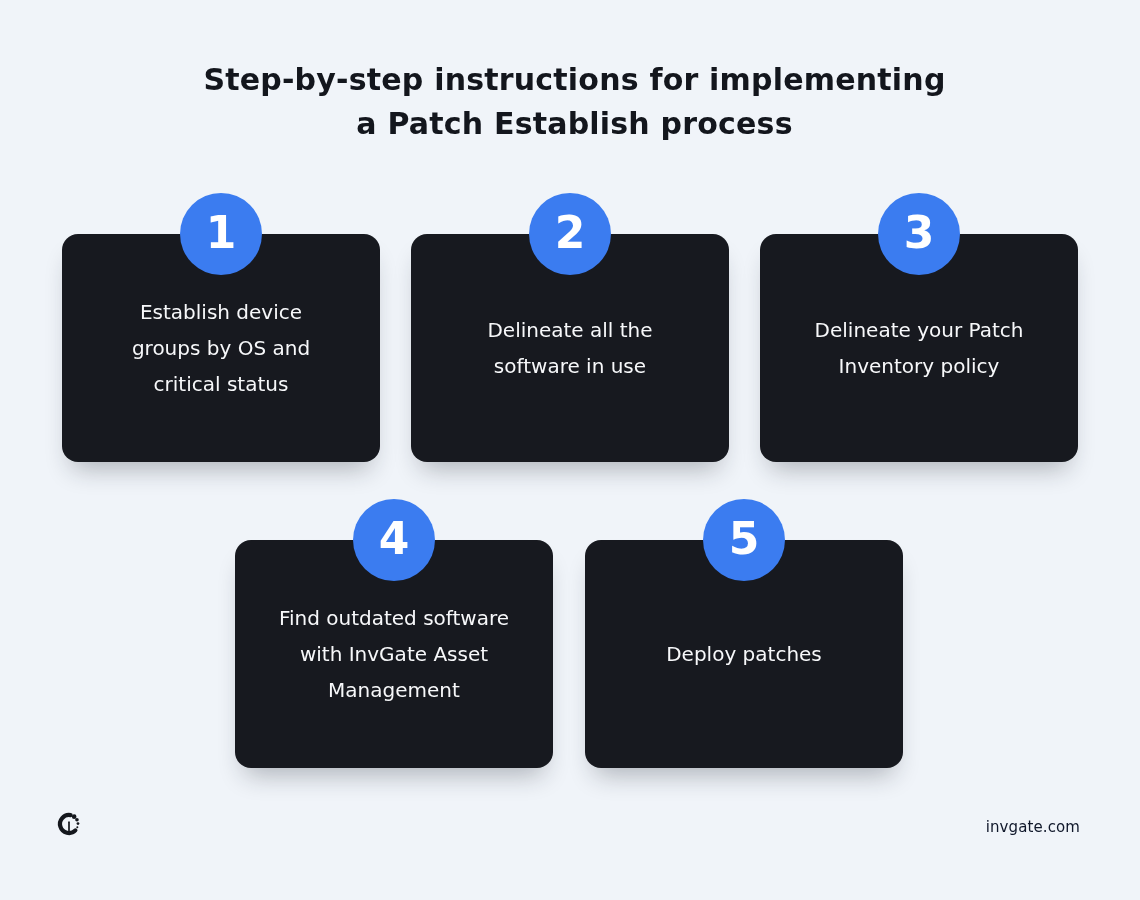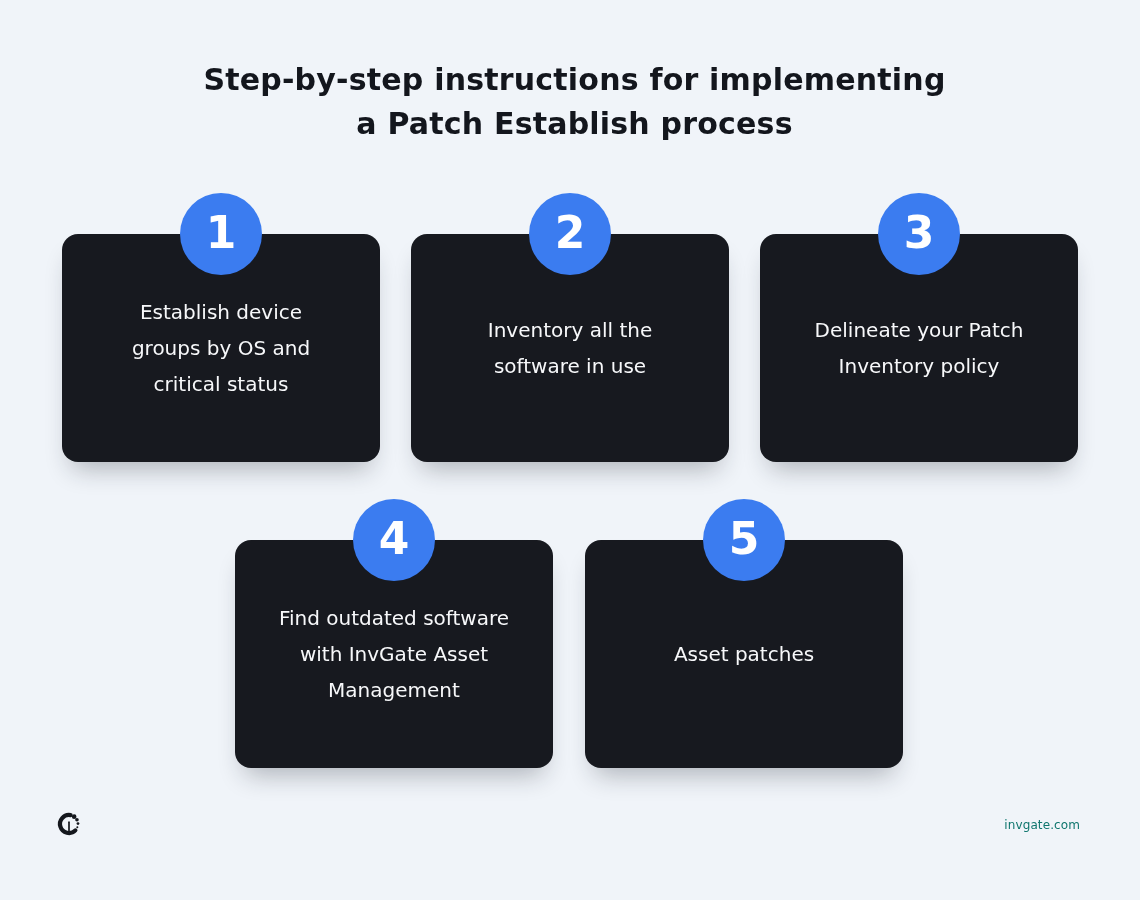--- a/index.html
+++ b/index.html
@@ -98,23 +98,23 @@
     left: 56px;
     top: 810px;
     width: 28px;
     height: 28px;
   }
 
   .footer-site {
     position: absolute;
     top: 818px;
     right: 60px;
-    font-size: 12px;
+    font-size: 15px;
     font-weight: 500;
-    color: #0f766e;
+    color: #0f172a;
     letter-spacing: 0.1px;
   }
 </style>
 </head>
 <body>
 
 <div class="page">
 
   <h1 class="title">
     <span>Step-by-step instructions for implementing</span>
@@ -127,21 +127,21 @@
     </div>
     <div class="card-label">Establish device
 groups by OS and
 critical status</div>
   </div>
 
   <div class="card card-2">
     <div class="badge">
       <span>2</span>
     </div>
-    <div class="card-label">Inventory all the
+    <div class="card-label">Delineate all the
 software in use</div>
   </div>
 
   <div class="card card-3">
     <div class="badge">
       <span>3</span>
     </div>
     <div class="card-label">Delineate your Patch
 Inventory policy</div>
   </div>
@@ -152,21 +152,21 @@
     </div>
     <div class="card-label">Find outdated software
 with InvGate Asset
 Management</div>
   </div>
 
   <div class="card card-5">
     <div class="badge">
       <span>5</span>
     </div>
-    <div class="card-label">Asset patches</div>
+    <div class="card-label">Deploy patches</div>
   </div>
 
   <svg class="footer-logo" viewBox="0 0 28 28" xmlns="http://www.w3.org/2000/svg" aria-hidden="true">
 
     <path d="M 14.56 5.14 A 9 9 0 1 0 19.36 20.36" fill="none" stroke="#14171d" stroke-width="4.2" stroke-linecap="round"></path>
 
     <circle cx="18.16" cy="6.63" r="2.3" fill="#14171d"></circle>
     <circle cx="20.95" cy="9.78" r="1.8" fill="#14171d"></circle>
     <circle cx="21.99" cy="13.53" r="1.4" fill="#14171d"></circle>
     <circle cx="21.34" cy="17.37" r="1.0" fill="#14171d"></circle>

